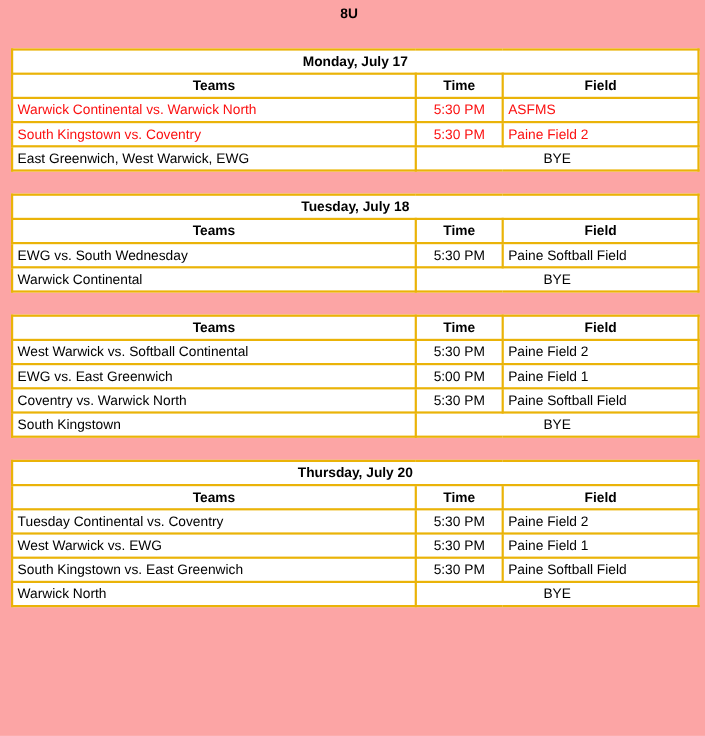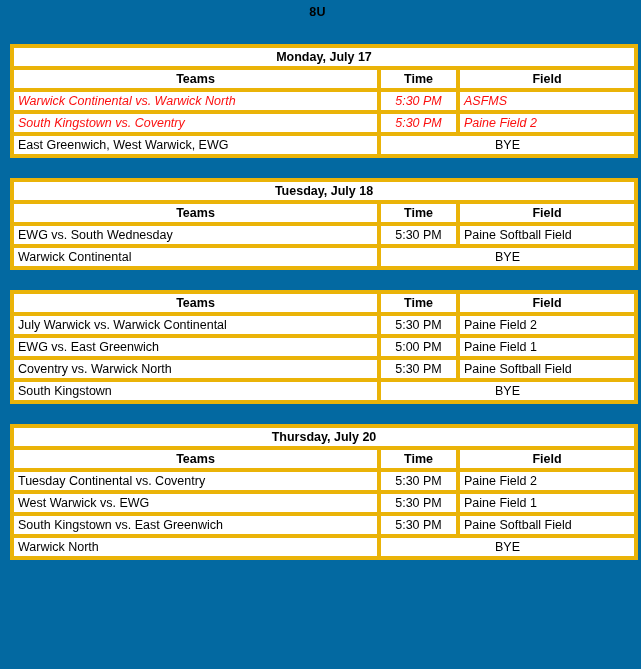--- a/index.html
+++ b/index.html
@@ -12,21 +12,21 @@
     width: 641px;
     height: 669px;
     font-family: "Liberation Sans", sans-serif;
     color: #000000;
     overflow: hidden;
   }
   .page {
     position: relative;
     width: 641px;
     height: 669px;
-    background: #0369a1;
+    background: #fca5a5;
   }
 
   
   .doc-title {
     position: absolute;
     left: 0;
     top: 4px;
     width: 635px;
     text-align: center;
     font-size: 12.5px;
@@ -51,21 +51,21 @@
     background: #ffffff;
   }
   table.sched:last-child { margin-bottom: 0; }
 
   table.sched col.c-teams { width: 367px; }
   table.sched col.c-time  { width: 79px; }
   table.sched col.c-field { width: 178px; }
 
   table.sched td,
   table.sched th {
-    border: 4px solid #eab308;
+    border: 2px solid #eab308;
     height: 22px;
     padding: 0 4px;
     font-size: 12.5px;
     font-weight: normal;
     line-height: 14px;
     vertical-align: middle;
     box-sizing: border-box;
     white-space: nowrap;
     overflow: hidden;
   }
@@ -78,21 +78,21 @@
   .col-head {
     text-align: center;
     font-weight: bold !important;
     font-size: 12.5px;
   }
   .cell-teams { text-align: left; }
   .cell-time  { text-align: center; }
   .cell-field { text-align: left; }
   .cell-bye   { text-align: center; }
 
-  tr.red-row td { color: #fb1111; font-style: italic; }
+  tr.red-row td { color: #fb1111; }
 </style>
 </head>
 <body>
 
 <div class="page">
 
   <div class="doc-title">8U</div>
 
   <div class="tables">
       <table class="sched">
@@ -158,21 +158,21 @@
           <col class="c-time">
           <col class="c-field">
         </colgroup>
         <tbody>
           <tr>
             <td class="col-head">Teams</td>
             <td class="col-head">Time</td>
             <td class="col-head">Field</td>
           </tr>
           <tr>
-            <td class="cell-teams">July Warwick vs. Warwick Continental</td>
+            <td class="cell-teams">West Warwick vs. Softball Continental</td>
             <td class="cell-time">5:30 PM</td>
             <td class="cell-field">Paine Field 2</td>
           </tr>
           <tr>
             <td class="cell-teams">EWG vs. East Greenwich</td>
             <td class="cell-time">5:00 PM</td>
             <td class="cell-field">Paine Field 1</td>
           </tr>
           <tr>
             <td class="cell-teams">Coventry vs. Warwick North</td>

